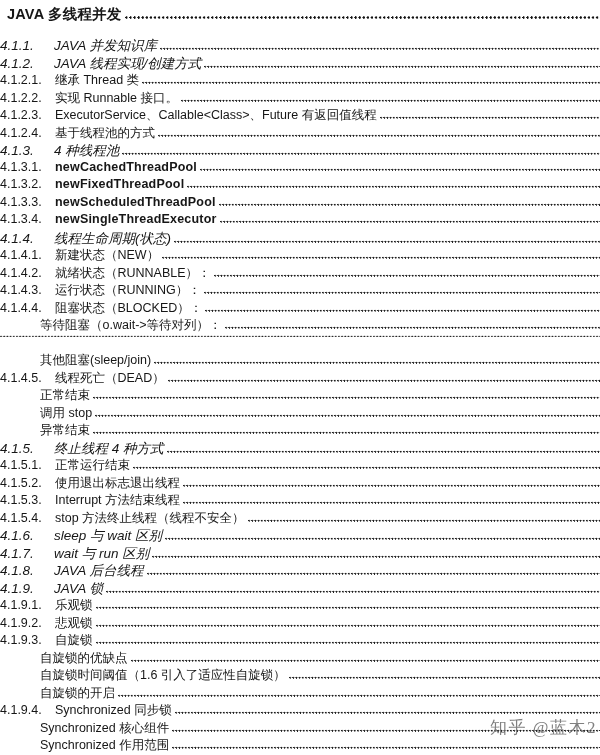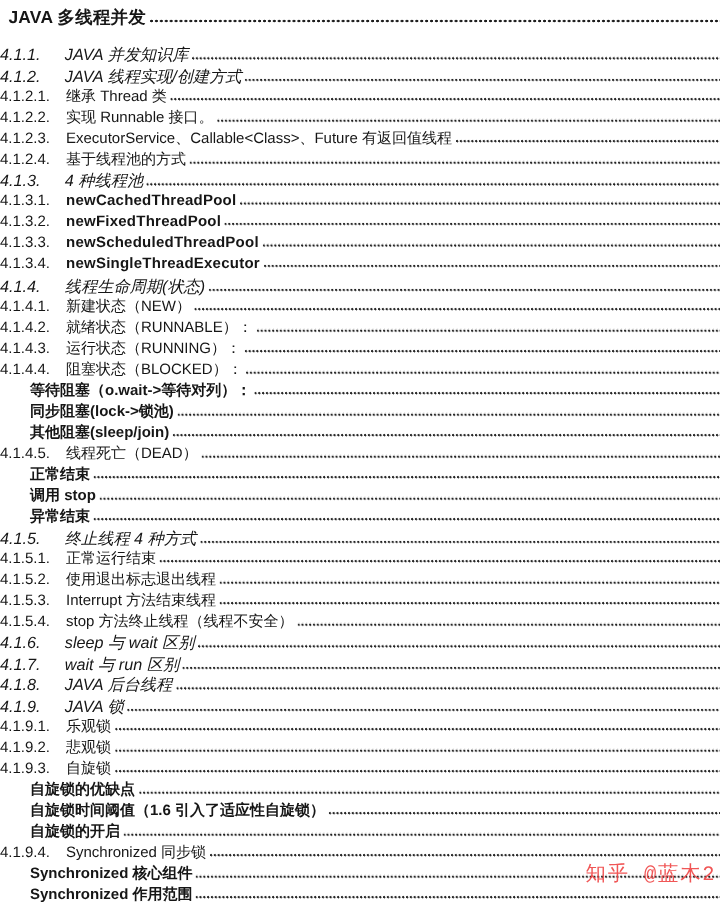--- a/index.html
+++ b/index.html
@@ -57,32 +57,32 @@
   .l2 {
     font-size: 13.5px;
     font-style: italic;
   }
   .l2 .num { margin-left: 0; width: 54px; }
   
   .l3 { font-size: 12.5px; }
   .l3 .num { width: 55px; }
   
   .l4 { font-size: 12.5px; }
-  .l4 .title { margin-left: 25px; font-weight: bold; }
+  .l4 .title { margin-left: 40px; }
   
   .strong .title { font-weight: 600; letter-spacing: 0.2px; }
   .watermark {
     position: absolute;
     top: 716px;
     right: 3px;
     font-size: 17px;
     letter-spacing: 1.5px;
-    color: #ef4444;
+    color: #737373;
     opacity: 0.9;
-    font-family: Liberation Mono, monospace;
+    font-family: Liberation Serif, serif;
     pointer-events: none;
   }
 </style>
 </head>
 <body>
 
 <div class="page">
   <div>
       <div class="toc-row l1">
         <span class="title">JAVA 多线程并发</span>
@@ -166,21 +166,20 @@
       <div class="toc-row l3">
         <span class="num">4.1.4.4.</span>
         <span class="title">阻塞状态（BLOCKED）：</span>
         <span class="dots"></span>
       </div>
       <div class="toc-row l4">
         <span class="title">等待阻塞（o.wait-&gt;等待对列）：</span>
         <span class="dots"></span>
       </div>
       <div class="toc-row l4">
-        <span class="title">同步阻塞(lock-&gt;锁池)</span>
         <span class="dots"></span>
       </div>
       <div class="toc-row l4">
         <span class="title">其他阻塞(sleep/join)</span>
         <span class="dots"></span>
       </div>
       <div class="toc-row l3">
         <span class="num">4.1.4.5.</span>
         <span class="title">线程死亡（DEAD）</span>
         <span class="dots"></span>

